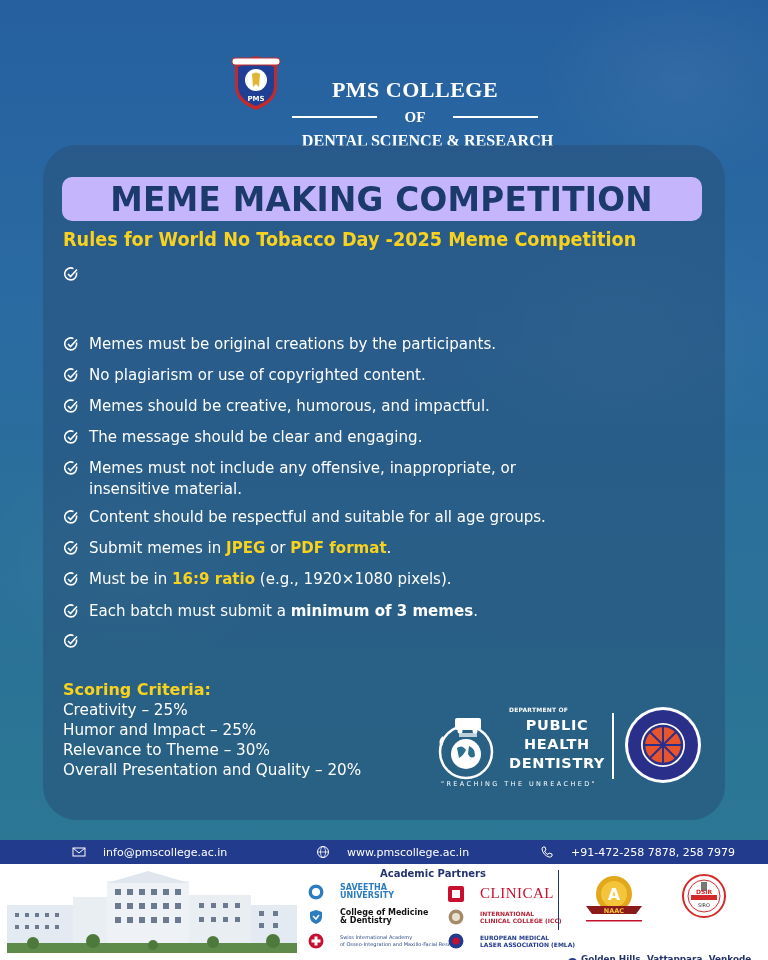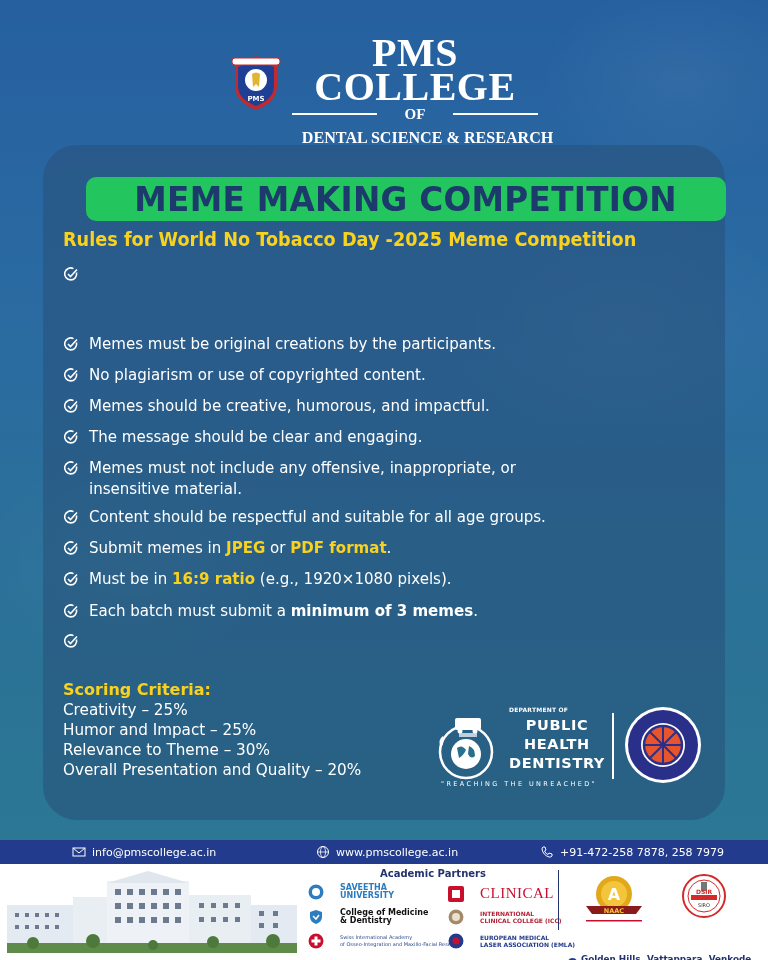--- a/index.html
+++ b/index.html
@@ -19,41 +19,41 @@
     pointer-events: none;
   }
   
   .header { position: absolute; left: 0; top: 0; width: 768px; height: 140px; }
   .logo {
     position: absolute; left: 229px; top: 52px; width: 54px; height: 60px;
   }
   .title-wrap { position: absolute; left: 292px; top: 36px; width: 246px; text-align: center; }
   .title-main {
     font-family: "Liberation Serif", serif; font-weight: bold;
-    font-size: 40px; letter-spacing: 0.5px; color: #fff; line-height: 34px;
+    font-size: 22px; letter-spacing: 0.5px; color: #fff; line-height: 34px; margin-top: 37px;
   }
   .title-of-row { display: flex; align-items: center; justify-content: center; gap: 28px; height: 20px; }
   .title-of-row .rule { flex: 1; height: 2px; background: #fff; }
   .title-of { font-family: "Liberation Serif", serif; font-weight: bold; font-size: 15px; color: #fff; }
   .title-sub {
     font-family: "Liberation Serif", serif; font-weight: bold;
     font-size: 17.5px; color: #fff; white-space: nowrap; line-height: 26px;
     transform: scaleX(0.92); transform-origin: center;
   }
 
   
   .card {
     position: absolute; left: 43px; top: 145px; width: 682px; height: 675px;
     background: rgba(40, 80, 120, 0.55);
     border-radius: 34px;
   }
   .banner {
     position: absolute; left: 62px; top: 177px; width: 640px; height: 44px;
-    background: #22c55e; border-radius: 10px;
-    display: flex; align-items: center; justify-content: center; margin-left: 24px;
+    background: #c4b5fd; border-radius: 10px;
+    display: flex; align-items: center; justify-content: center;
   }
   .banner-text {
     font-family: "DejaVu Sans", sans-serif; font-weight: bold;
     font-size: 34px; color: #1c3a6b; letter-spacing: 0.3px; white-space: nowrap;
     transform: scaleX(0.96);
   }
   .subtitle {
     position: absolute; left: 63px; top: 228px; width: 650px;
     font-family: "DejaVu Sans", sans-serif; font-weight: bold;
     font-size: 19px; color: #f9d21d; white-space: nowrap;
@@ -91,21 +91,21 @@
   .dept-tag { position: absolute; left: 6px; top: 78px; font-size: 6.5px; color: #fff; letter-spacing: 2.4px; white-space: nowrap; }
   .vdivider { position: absolute; left: 612px; top: 713px; width: 2px; height: 66px; background: #fff; }
   .nss { position: absolute; left: 624px; top: 706px; width: 78px; height: 78px; }
 
   
   .contact-bar {
     position: absolute; left: 0; top: 840px; width: 768px; height: 24px;
     background: #233b8c;
     display: flex; align-items: center;
   }
-  .contact { position: absolute; display: flex; align-items: center; gap: 6px; font-size: 11px; color: #fff; white-space: nowrap; }
+  .contact { position: absolute; display: flex; align-items: center; gap: 17px; font-size: 11px; color: #fff; white-space: nowrap; }
   .contact svg { width: 14px; height: 14px; }
 
   
   .footer { position: absolute; left: 0; top: 864px; width: 768px; height: 96px; background: #fff; }
   .building { position: absolute; left: 3px; top: 3px; width: 298px; height: 90px; }
   .partners-title {
     position: absolute; left: 380px; top: 4px; font-size: 10px; font-weight: bold; color: #24336e;
   }
   .partner { position: absolute; display: flex; align-items: center; gap: 16px; }
   .p-ico { width: 16px; height: 16px; border-radius: 50%; flex-shrink: 0; }

